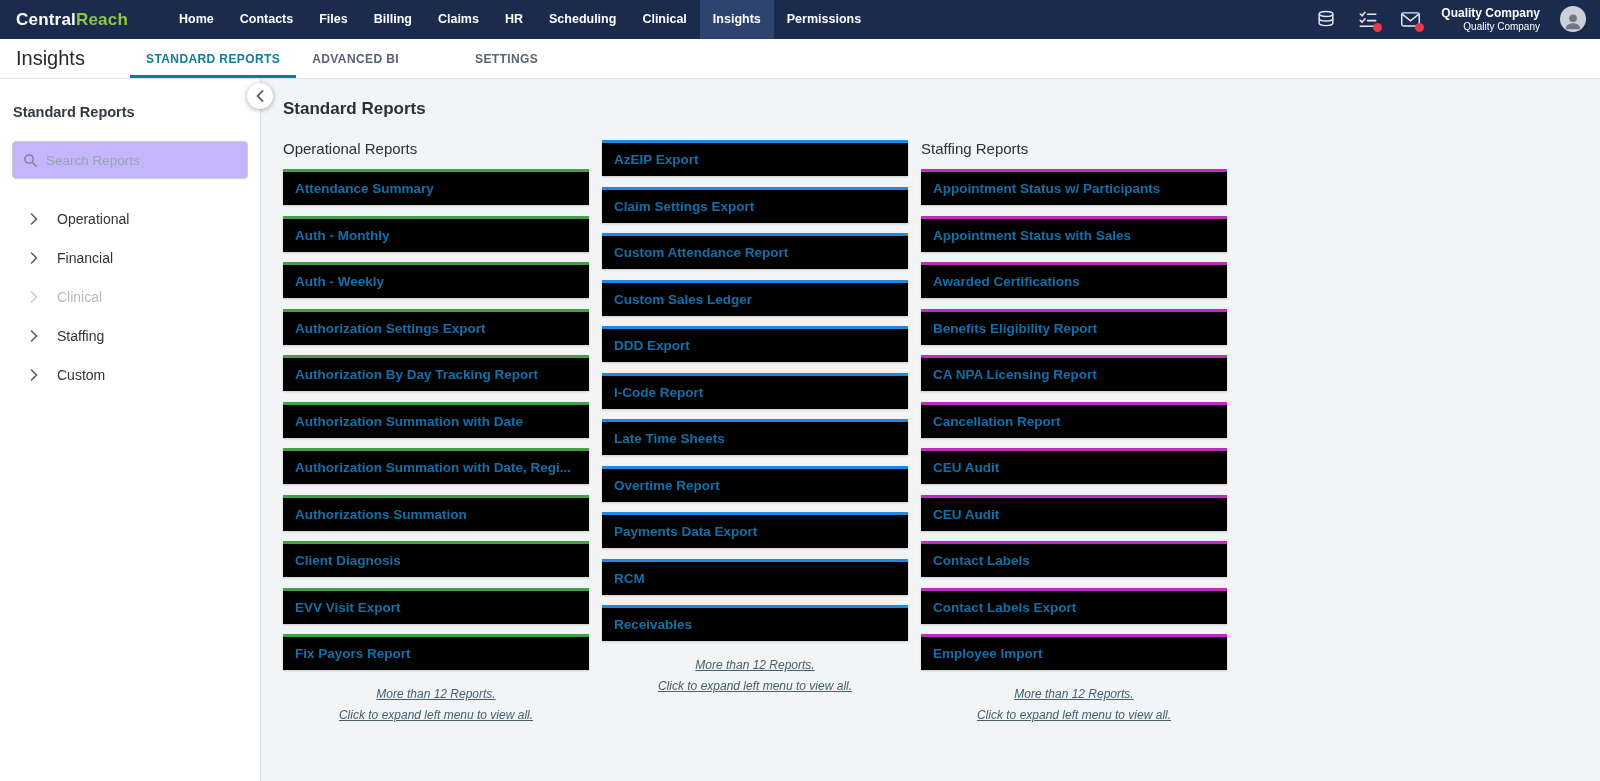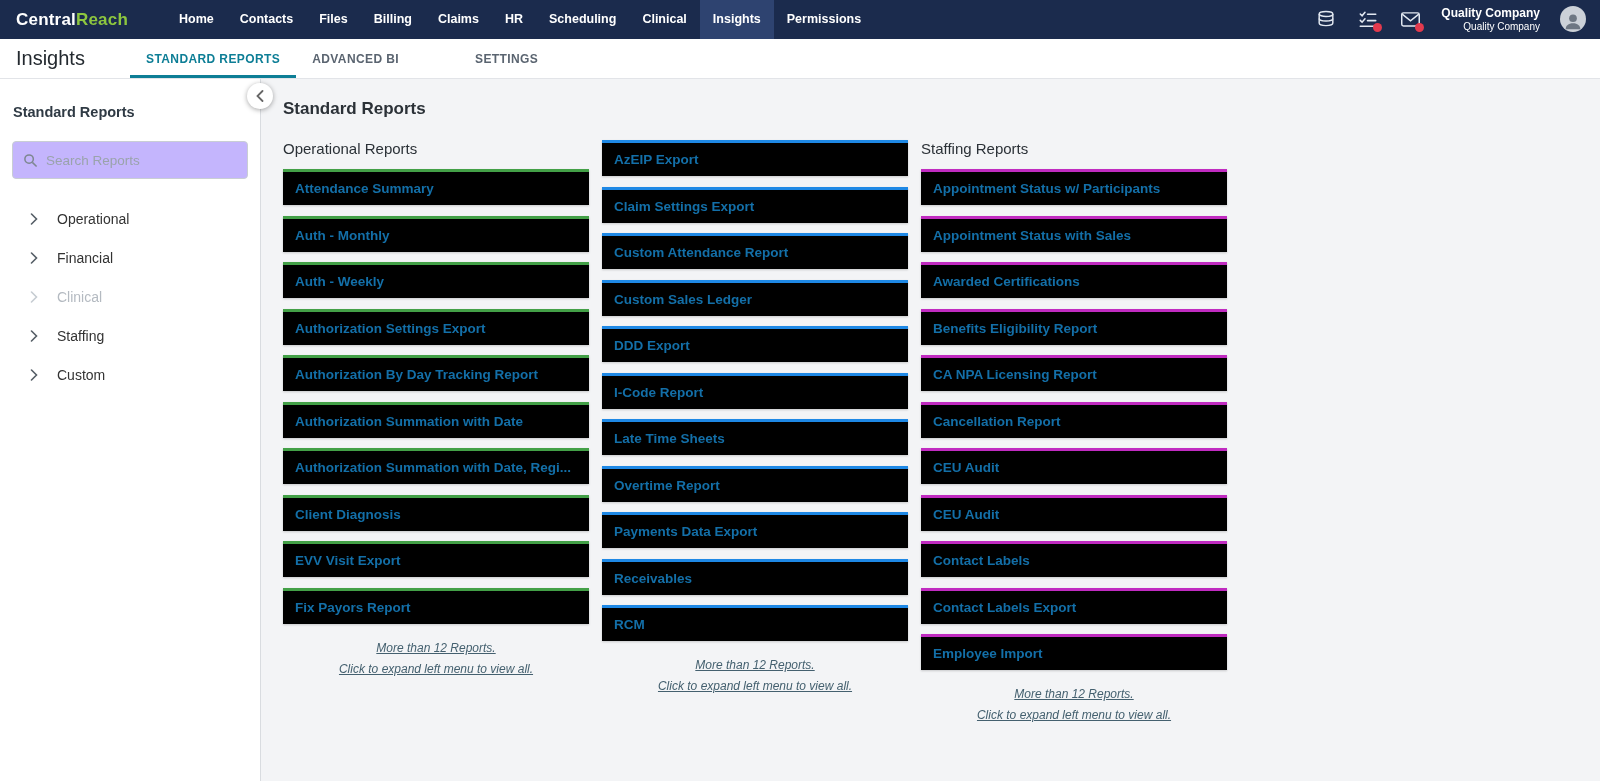--- a/index.html
+++ b/index.html
@@ -197,20 +197,23 @@
           <div class="report-card" style="border-top-color:#43a047">
             <span>Authorization By Day Tracking Report</span>
           </div>
           <div class="report-card" style="border-top-color:#43a047">
             <span>Authorization Summation with Date</span>
           </div>
           <div class="report-card" style="border-top-color:#43a047">
             <span>Authorization Summation with Date, Regi...</span>
           </div>
           <div class="report-card" style="border-top-color:#43a047">
+            <span>Authorizations Summation</span>
+          </div>
+          <div class="report-card" style="border-top-color:#43a047">
             <span>Client Diagnosis</span>
           </div>
           <div class="report-card" style="border-top-color:#43a047">
             <span>EVV Visit Export</span>
           </div>
           <div class="report-card" style="border-top-color:#43a047">
             <span>Fix Payors Report</span>
           </div>
           <div class="more-links">
             <a class="more-link">More than 12 Reports.</a>
@@ -239,24 +242,24 @@
           <div class="report-card" style="border-top-color:#1e88e5">
             <span>Late Time Sheets</span>
           </div>
           <div class="report-card" style="border-top-color:#1e88e5">
             <span>Overtime Report</span>
           </div>
           <div class="report-card" style="border-top-color:#1e88e5">
             <span>Payments Data Export</span>
           </div>
           <div class="report-card" style="border-top-color:#1e88e5">
+            <span>RCM</span>
+          </div>
+          <div class="report-card" style="border-top-color:#1e88e5">
             <span>Receivables</span>
-          </div>
-          <div class="report-card" style="border-top-color:#1e88e5">
-            <span>RCM</span>
           </div>
           <div class="more-links">
             <a class="more-link">More than 12 Reports.</a>
             <a class="more-link">Click to expand left menu to view all.</a>
           </div>
         </div>
         <div class="column">
           <div class="column-header">Staffing Reports</div>
           <div class="report-card" style="border-top-color:#c02bc0">
             <span>Appointment Status w/ Participants</span>

